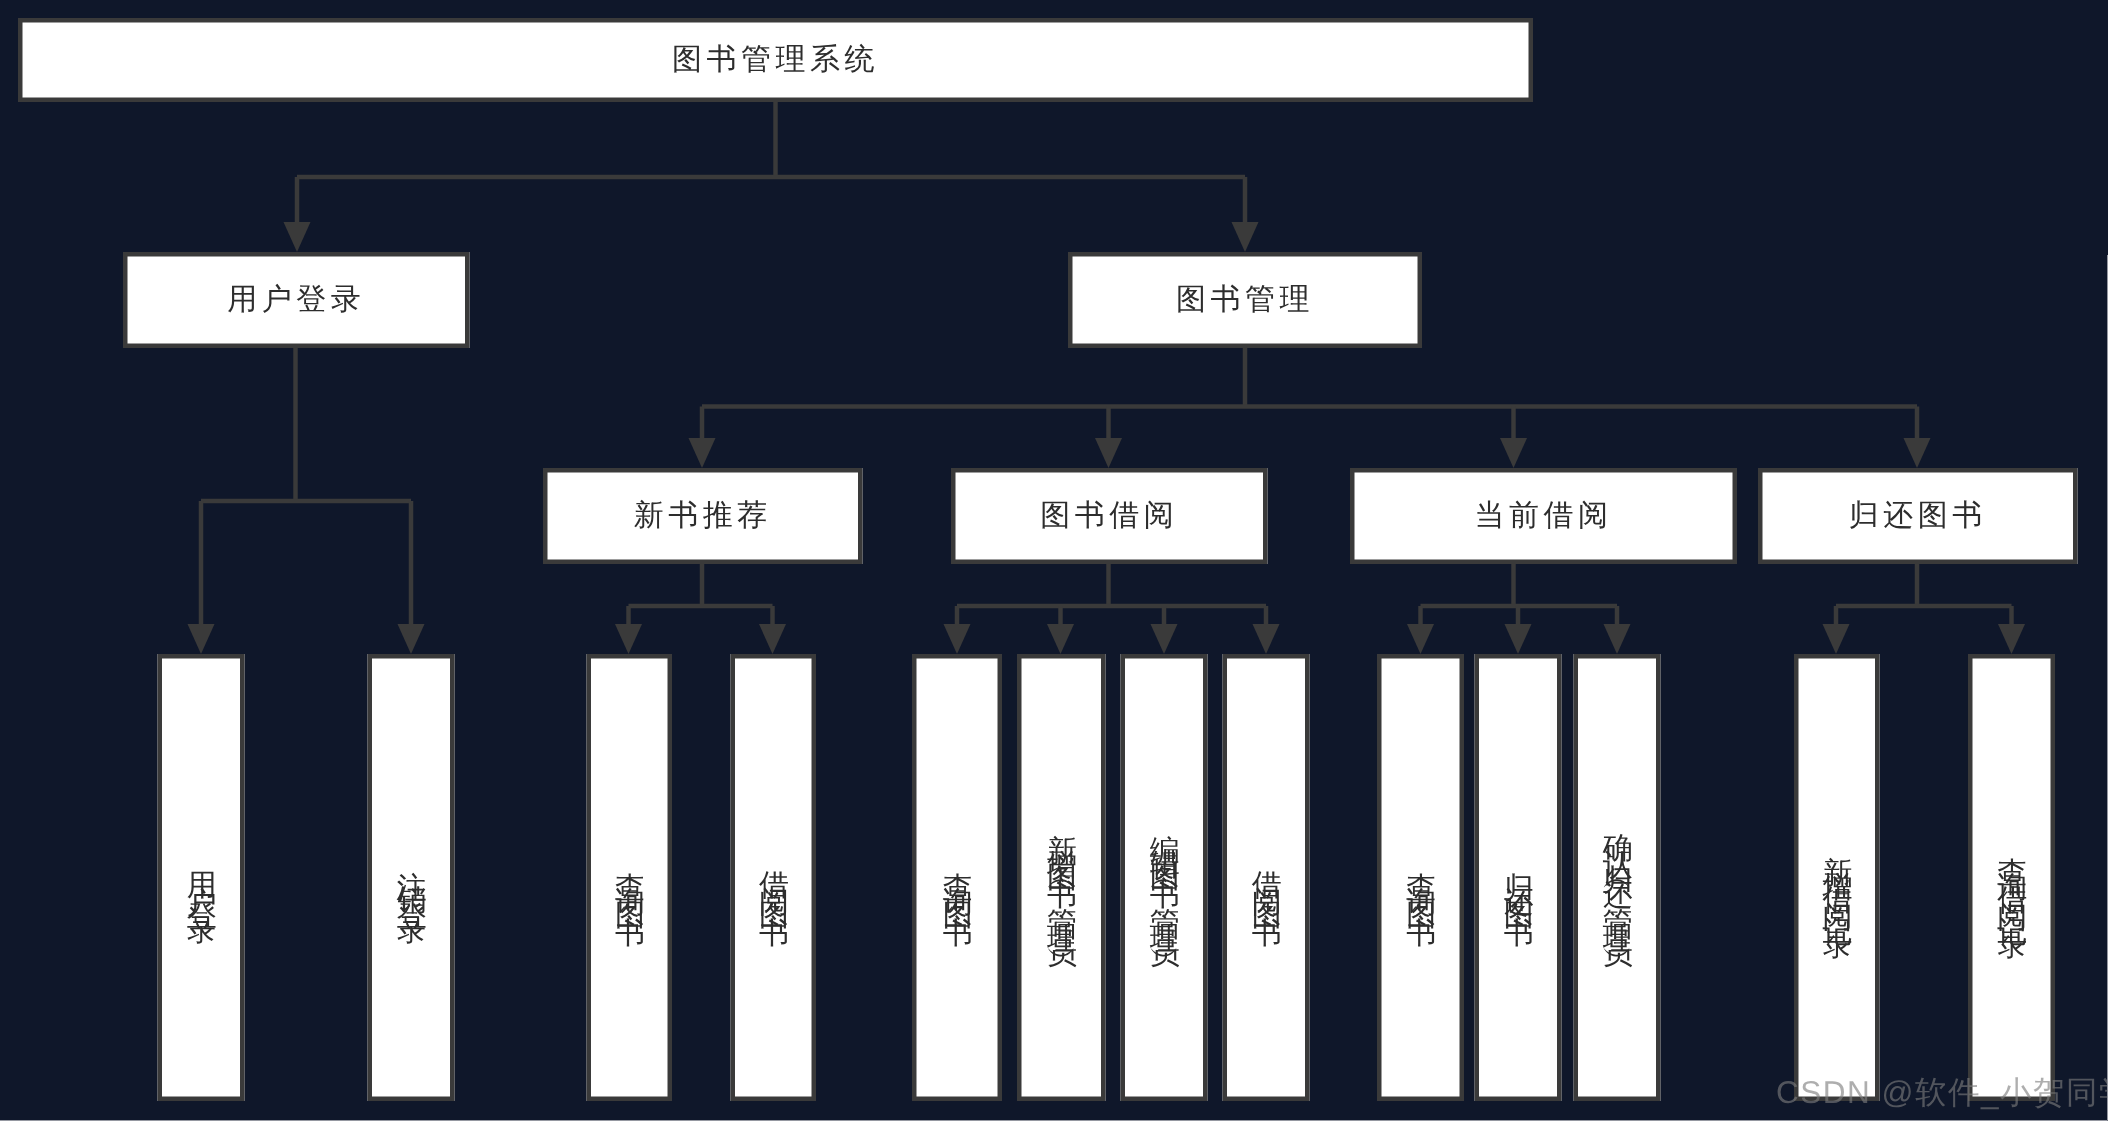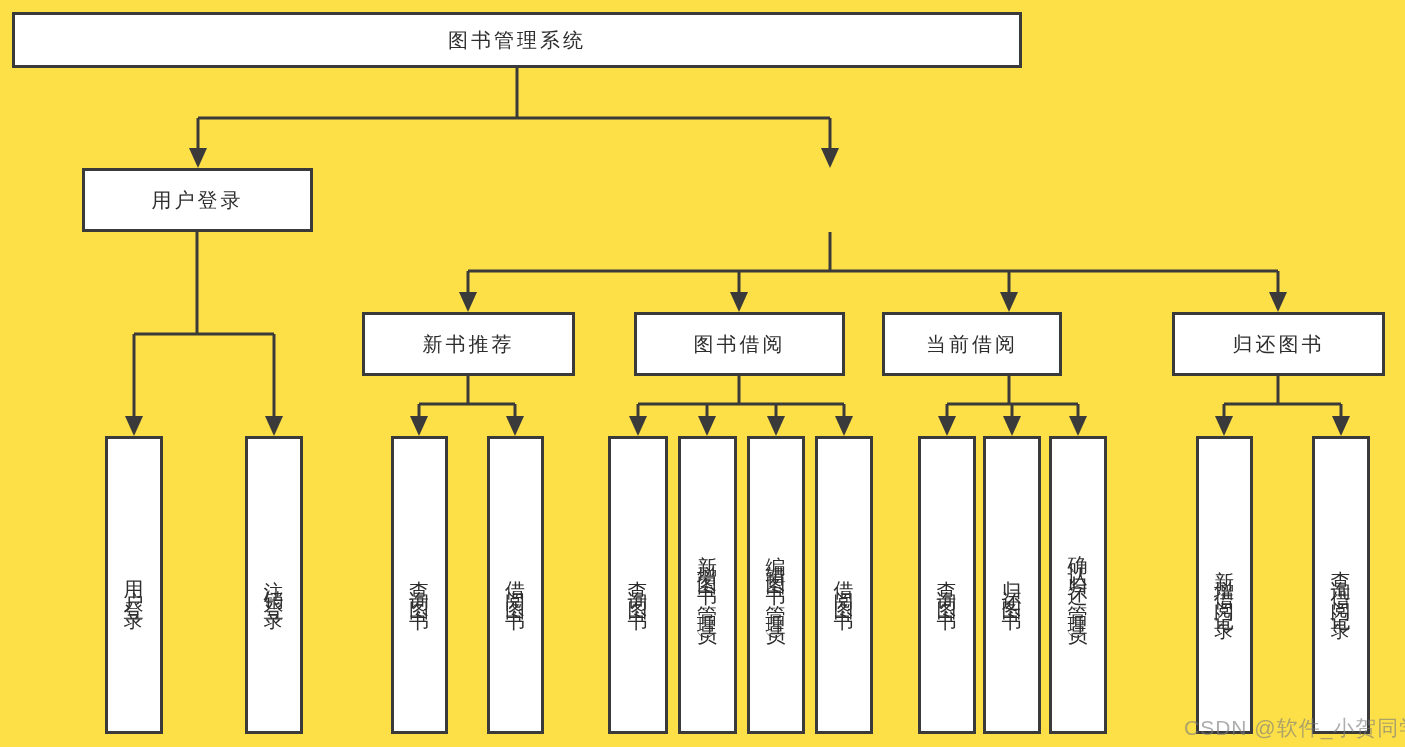--- a/index.html
+++ b/index.html
@@ -1,17 +1,17 @@
 <!DOCTYPE html>
 <html><head>
 <meta charset="utf-8">
 <style>
   html,body{margin:0;padding:0;background:#ffffff;}
   .canvas{
-    position:relative;width:1405px;height:747px;background:#fde047;
+    position:relative;width:1405px;height:747px;background:#0f172a;
     font-family:"Liberation Sans","DejaVu Sans",sans-serif;overflow:hidden;
   }
   svg.wires{position:absolute;left:0;top:0;z-index:0;}
   .box{
     position:absolute;box-sizing:border-box;background:#ffffff;
     border:3px solid #3a3a3a;display:flex;align-items:center;justify-content:center;
     z-index:1;
   }
   .box .lbl{
     font-size:20px;color:#2d2d2d;letter-spacing:3px;white-space:nowrap;line-height:1.2;
@@ -85,28 +85,31 @@
       <polygon points="1332,416 1350,416 1341,436" fill="#3a3a3a"></polygon>
     </svg>
 
   <div class="box" style="left:12px;top:12px;width:1010px;height:56px">
     <span class="lbl">图书管理系统</span>
   </div>
 
   <div class="box" style="left:82px;top:168px;width:231px;height:64px">
     <span class="lbl">用户登录</span>
   </div>
+  <div class="box" style="left:712px;top:168px;width:236px;height:64px">
+    <span class="lbl">图书管理</span>
+  </div>
 
   <div class="box" style="left:362px;top:312px;width:213px;height:64px">
     <span class="lbl">新书推荐</span>
   </div>
   <div class="box" style="left:634px;top:312px;width:211px;height:64px">
     <span class="lbl">图书借阅</span>
   </div>
-  <div class="box" style="left:882px;top:312px;width:180px;height:64px">
+  <div class="box" style="left:900px;top:312px;width:258px;height:64px">
     <span class="lbl">当前借阅</span>
   </div>
   <div class="box" style="left:1172px;top:312px;width:213px;height:64px">
     <span class="lbl">归还图书</span>
   </div>
 
   <div class="box vbox" style="left:105px;top:436px;width:58px;height:298px">
     <span class="lbl">用户登录</span>
   </div>
   <div class="box vbox" style="left:245px;top:436px;width:58px;height:298px">

